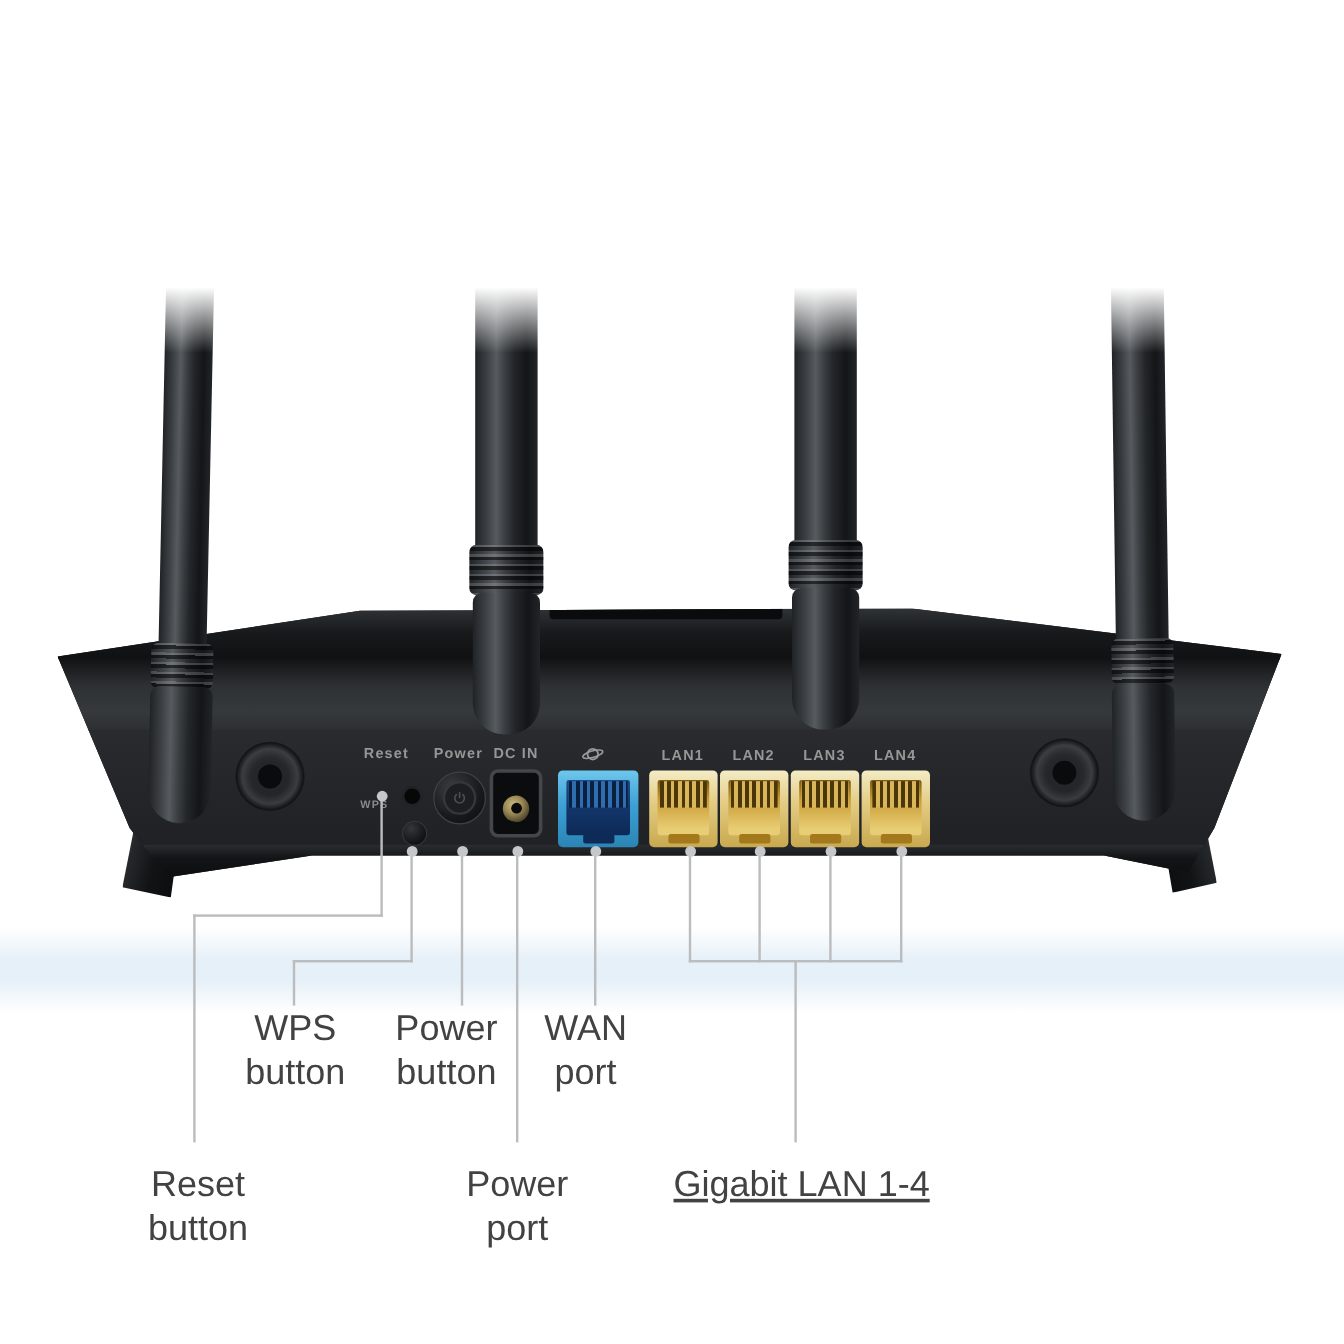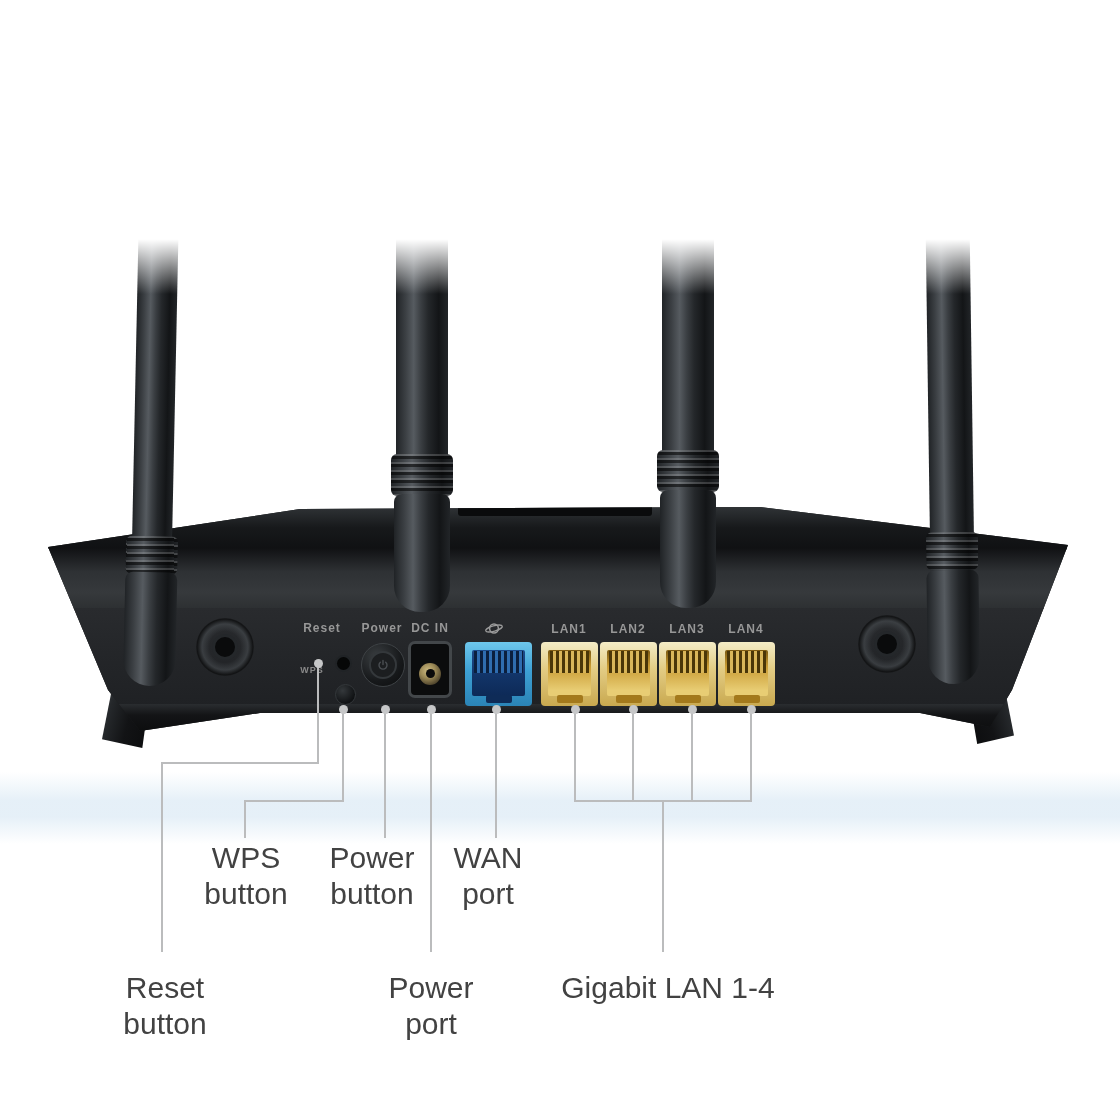--- a/index.html
+++ b/index.html
@@ -239,17 +239,17 @@
     <div>port</div>
   </div>
   <div class="clabel" style="left:165px;top:970px;">
     <div>Reset</div>
     <div>button</div>
   </div>
   <div class="clabel" style="left:431px;top:970px;">
     <div>Power</div>
     <div>port</div>
   </div>
-  <div class="clabel" style="left:668px;top:970px;">
+  <div class="clabel" style="left:668px;top:970px;text-decoration:underline;">
     <div>Gigabit LAN 1-4</div>
   </div>
 
 </div>
 
 </body></html>

